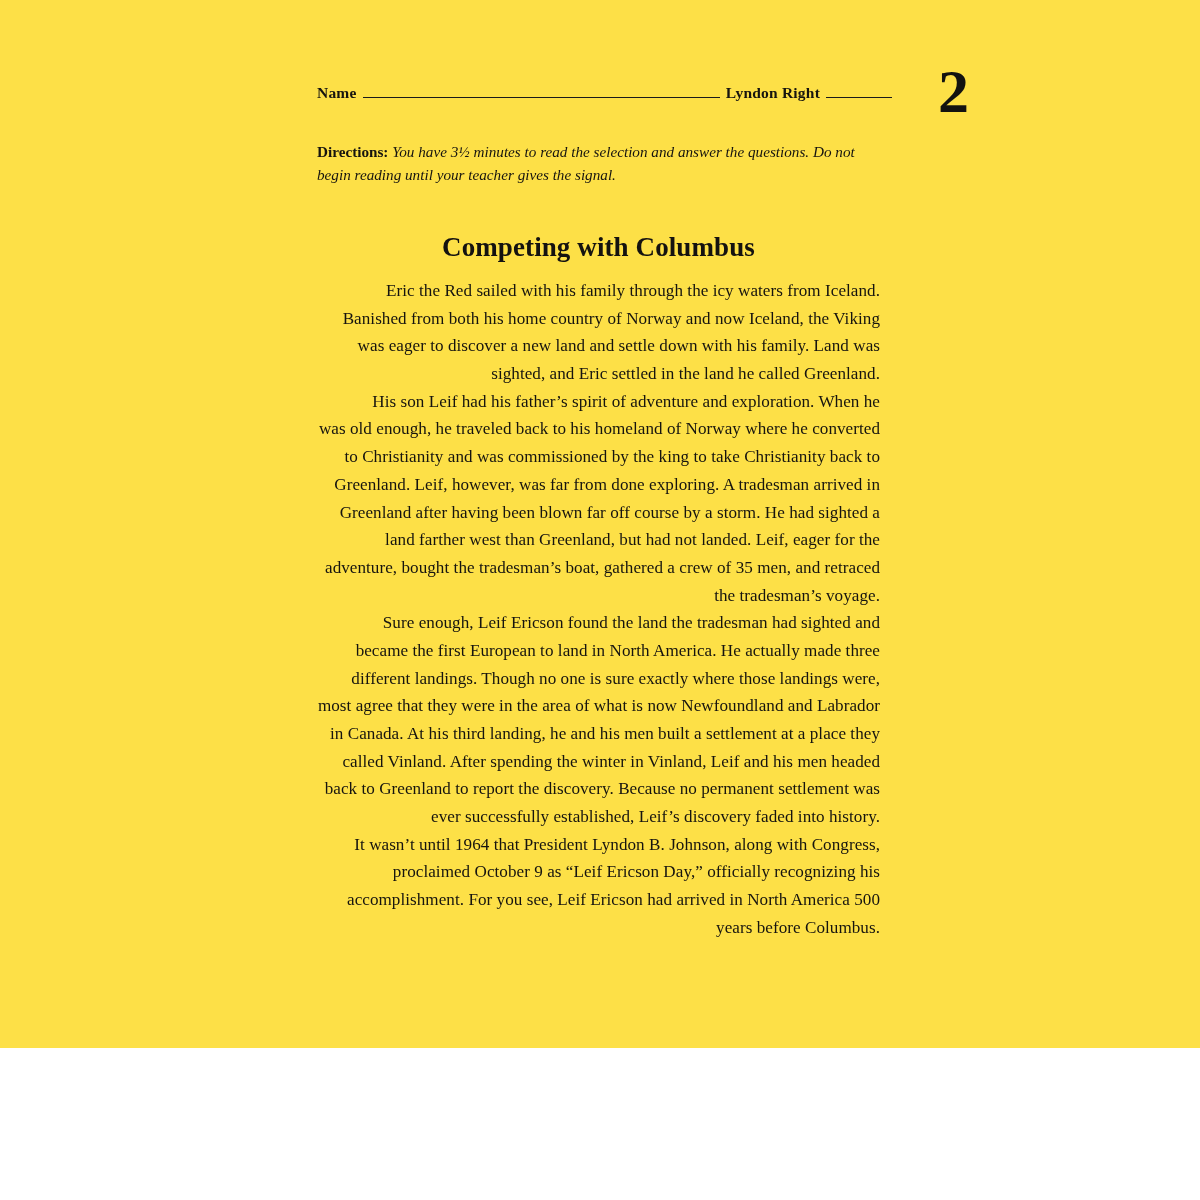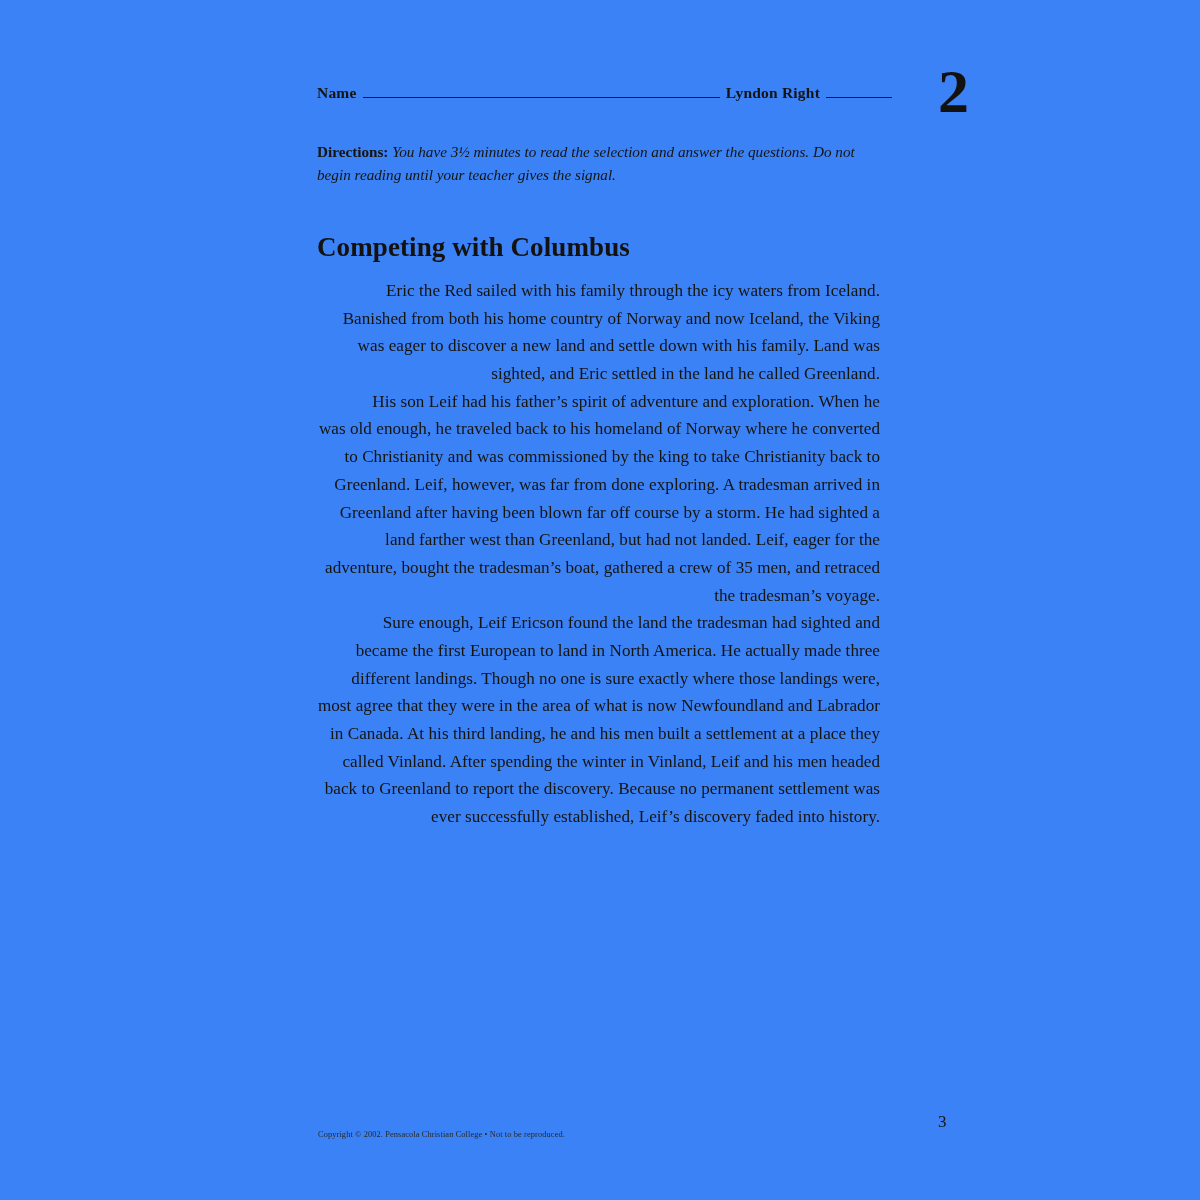--- a/index.html
+++ b/index.html
@@ -3,22 +3,22 @@
 <meta charset="utf-8">
 <style>
   html, body {
     margin: 0;
     padding: 0;
     background: #ffffff;
   }
   .page {
     position: relative;
     width: 1200px;
-    height: 1200px;
-    background: #3b82f6;
+    height: 1048px;
+    background: #fde047;
     font-family: "Liberation Serif", "DejaVu Serif", serif;
     color: #16140f;
     overflow: hidden;
   }
 
   
   .header-row {
     position: absolute;
     left: 317px;
     top: 84px;
@@ -72,20 +72,21 @@
   }
 
   
   .article {
     position: absolute;
     left: 317px;
     top: 232px;
     width: 563px;
   }
   .article-title {
+    text-align: center;
     font-size: 27px;
     font-weight: bold;
     letter-spacing: 0.1px;
     margin: 0 0 14px 0;
     color: #141210;
   }
   .article p {
     margin: 0;
     font-size: 17.1px;
     line-height: 1.62;
@@ -131,18 +132,19 @@
   <div class="directions">
     <span class="dir-label">Directions:</span>
     <span class="dir-text">You have 3½ minutes to read the selection and answer the questions.  Do not begin reading until your teacher gives the signal.</span>
   </div>
 
   <div class="article">
     <h1 class="article-title">Competing with Columbus</h1>
     <p>Eric the Red sailed with his family through the icy waters from Iceland.  Banished from both his home country of Norway and now Iceland, the Viking was eager to discover a new land and settle down with his family.  Land was sighted, and Eric settled in the land he called Greenland.</p>
     <p>His son Leif had his father’s spirit of adventure and exploration.  When he was old enough, he traveled back to his homeland of Norway where he converted to Christianity and was commissioned by the king to take Christianity back to Greenland.  Leif, however, was far from done exploring.  A tradesman arrived in Greenland after having been blown far off course by a storm.  He had sighted a land farther west than Greenland, but had not landed.  Leif, eager for the adventure, bought the tradesman’s boat, gathered a crew of 35 men, and retraced the tradesman’s voyage.</p>
     <p>Sure enough, Leif Ericson found the land the tradesman had sighted and became the first European to land in North America.  He actually made three different landings.  Though no one is sure exactly where those landings were, most agree that they were in the area of what is now Newfoundland and Labrador in Canada.  At his third landing, he and his men built a settlement at a place they called Vinland.  After spending the winter in Vinland, Leif and his men headed back to Greenland to report the discovery.  Because no permanent settlement was ever successfully established, Leif’s discovery faded into history.</p>
+    <p>It wasn’t until 1964 that President Lyndon B. Johnson, along with Congress, proclaimed October 9 as “Leif Ericson Day,” officially recognizing his accomplishment.  For you see, Leif Ericson had arrived in North America 500 years before Columbus.</p>
   </div>
 
   <div class="copyright">Copyright © 2002.  Pensacola Christian College • Not to be reproduced.</div>
   <div class="page-number">3</div>
 
 </div>
 
 </body></html>

